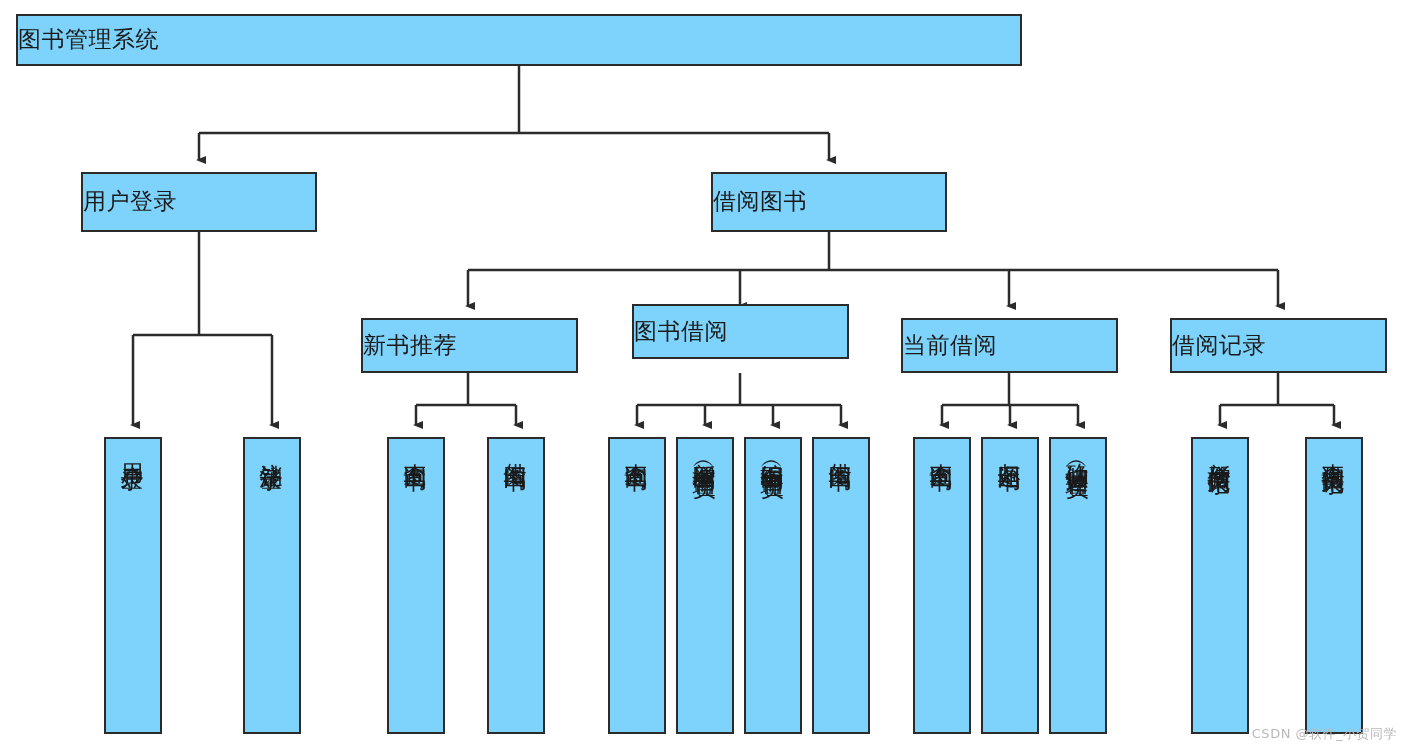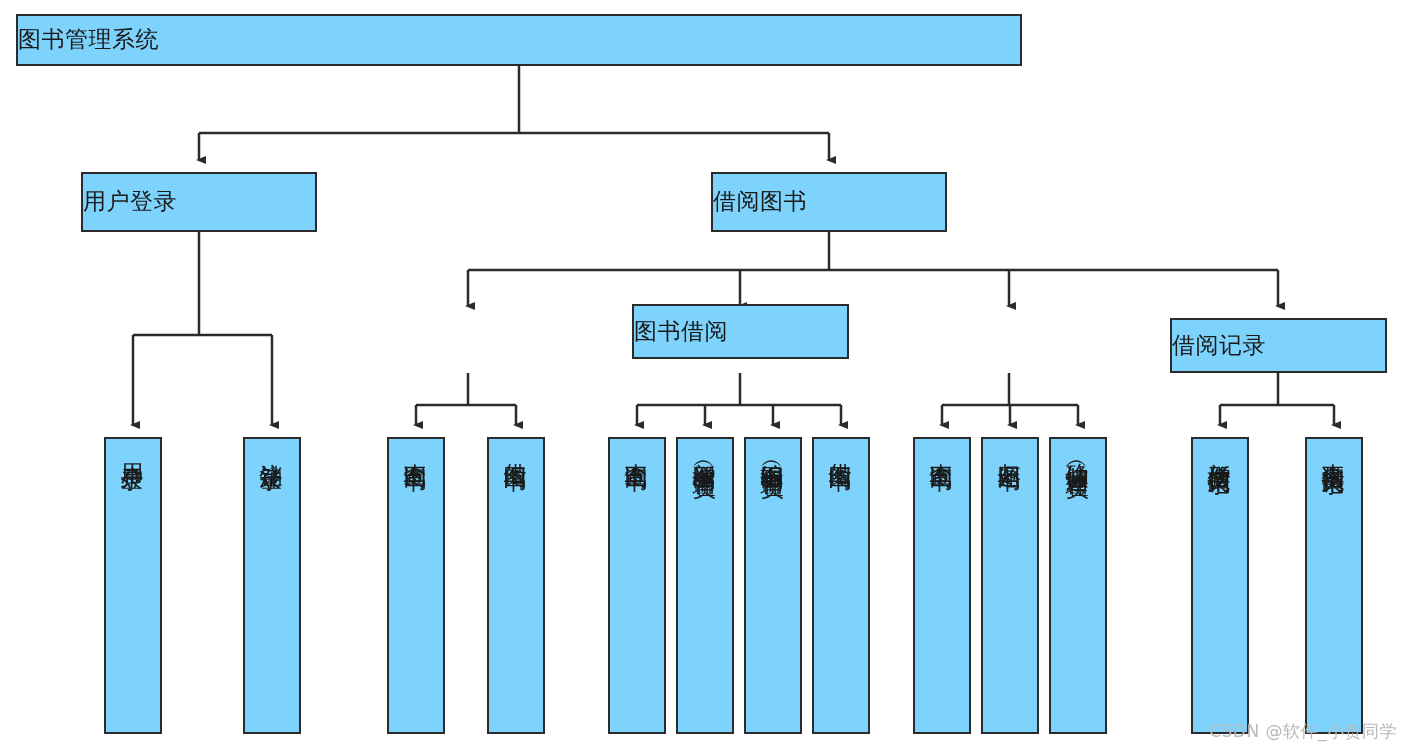--- a/index.html
+++ b/index.html
@@ -53,21 +53,21 @@
     text-orientation: upright;
     white-space: nowrap;
   }
   .label {
     display: block;
   }
   #watermark {
     position: absolute;
     right: 8px;
     bottom: 4px;
-    font-size: 17px;
+    font-size: 13px;
     color: #b9b9b9;
     white-space: nowrap;
     letter-spacing: 0.5px;
   }
 </style>
 </head>
 <body>
 
 <div id="canvas">
 
@@ -126,22 +126,28 @@
     <span class="label">图书管理系统</span>
   </div>
 
   <div class="node horiz" style="left:81px;top:172px;width:236px;height:60px;">
     <span class="label">用户登录</span>
   </div>
   <div class="node horiz" style="left:711px;top:172px;width:236px;height:60px;">
     <span class="label">借阅图书</span>
   </div>
 
+  <div class="node horiz" style="left:361px;top:318px;width:217px;height:55px;">
+    <span class="label">新书推荐</span>
+  </div>
   <div class="node horiz" style="left:632px;top:304px;width:217px;height:55px;">
     <span class="label">图书借阅</span>
+  </div>
+  <div class="node horiz" style="left:901px;top:318px;width:217px;height:55px;">
+    <span class="label">当前借阅</span>
   </div>
   <div class="node horiz" style="left:1170px;top:318px;width:217px;height:55px;">
     <span class="label">借阅记录</span>
   </div>
 
   <div class="node vert" style="left:104px;top:437px;width:58px;height:297px;">
     <span class="label">用户登录</span>
   </div>
   <div class="node vert" style="left:243px;top:437px;width:58px;height:297px;">
     <span class="label">注销登录</span>

